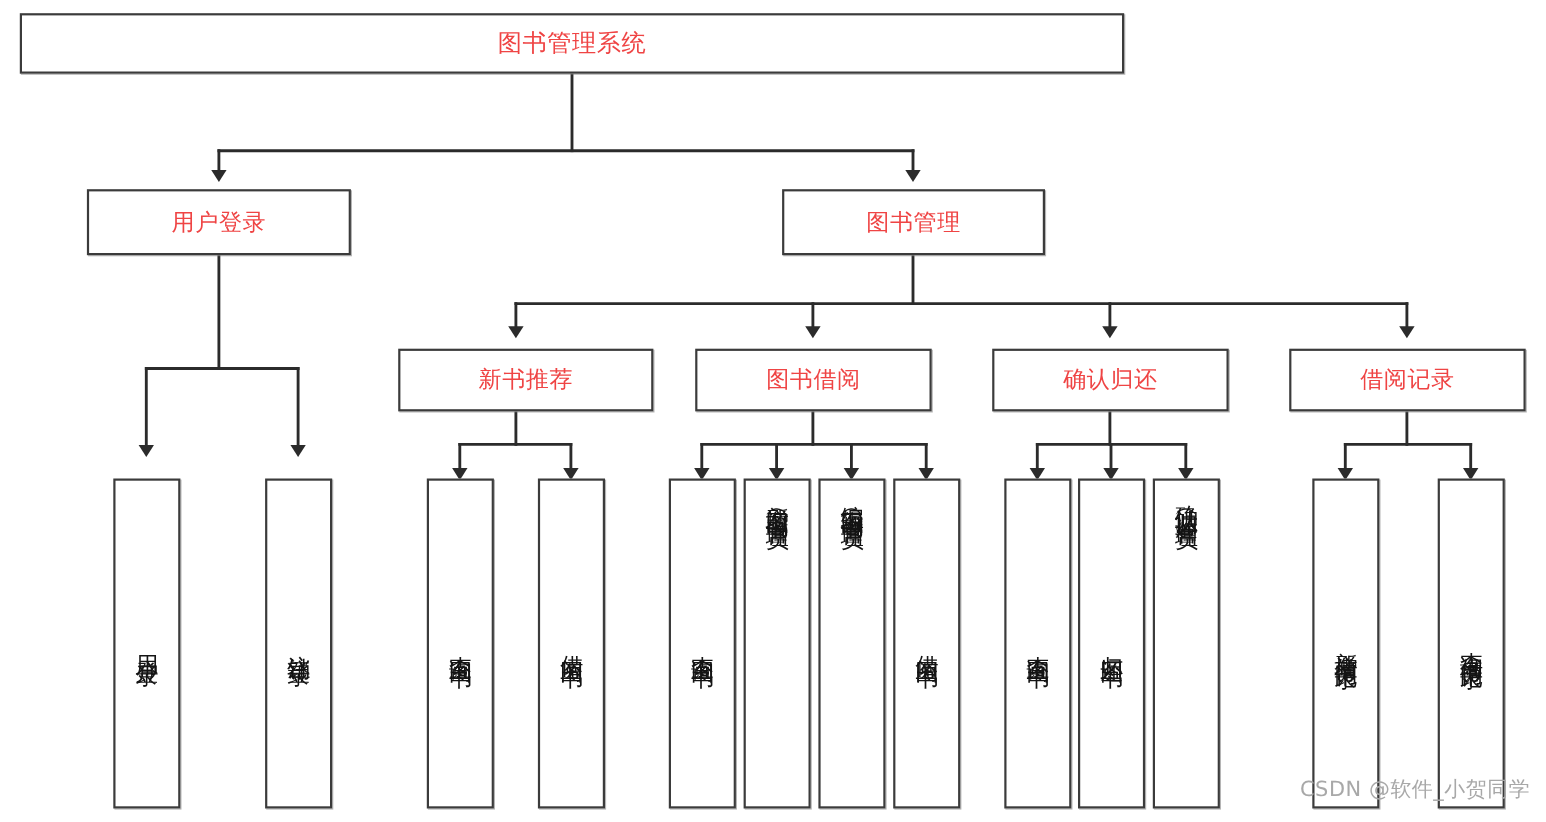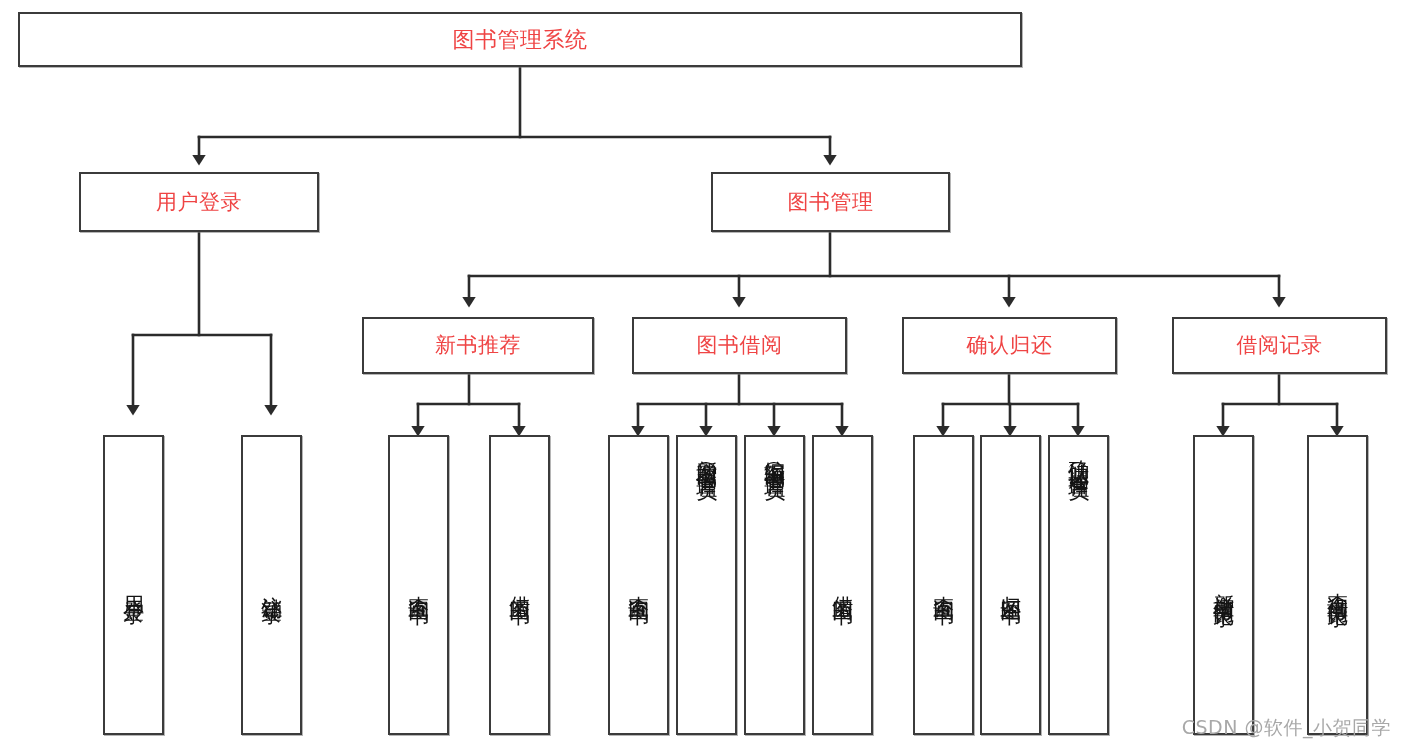--- a/index.html
+++ b/index.html
@@ -64,21 +64,21 @@
   }
   .node.leaf.centered{
     align-items:center;
     padding-top:0;
   }
 
   
   #watermark{
     position:absolute;
     right:14px;
-    bottom:6px;
+    bottom:16px;
     font-size:19px;
     color:#a8a8a8;
     letter-spacing:.5px;
     white-space:nowrap;
     user-select:none;
   }
 </style>
 </head>
 <body>
 

